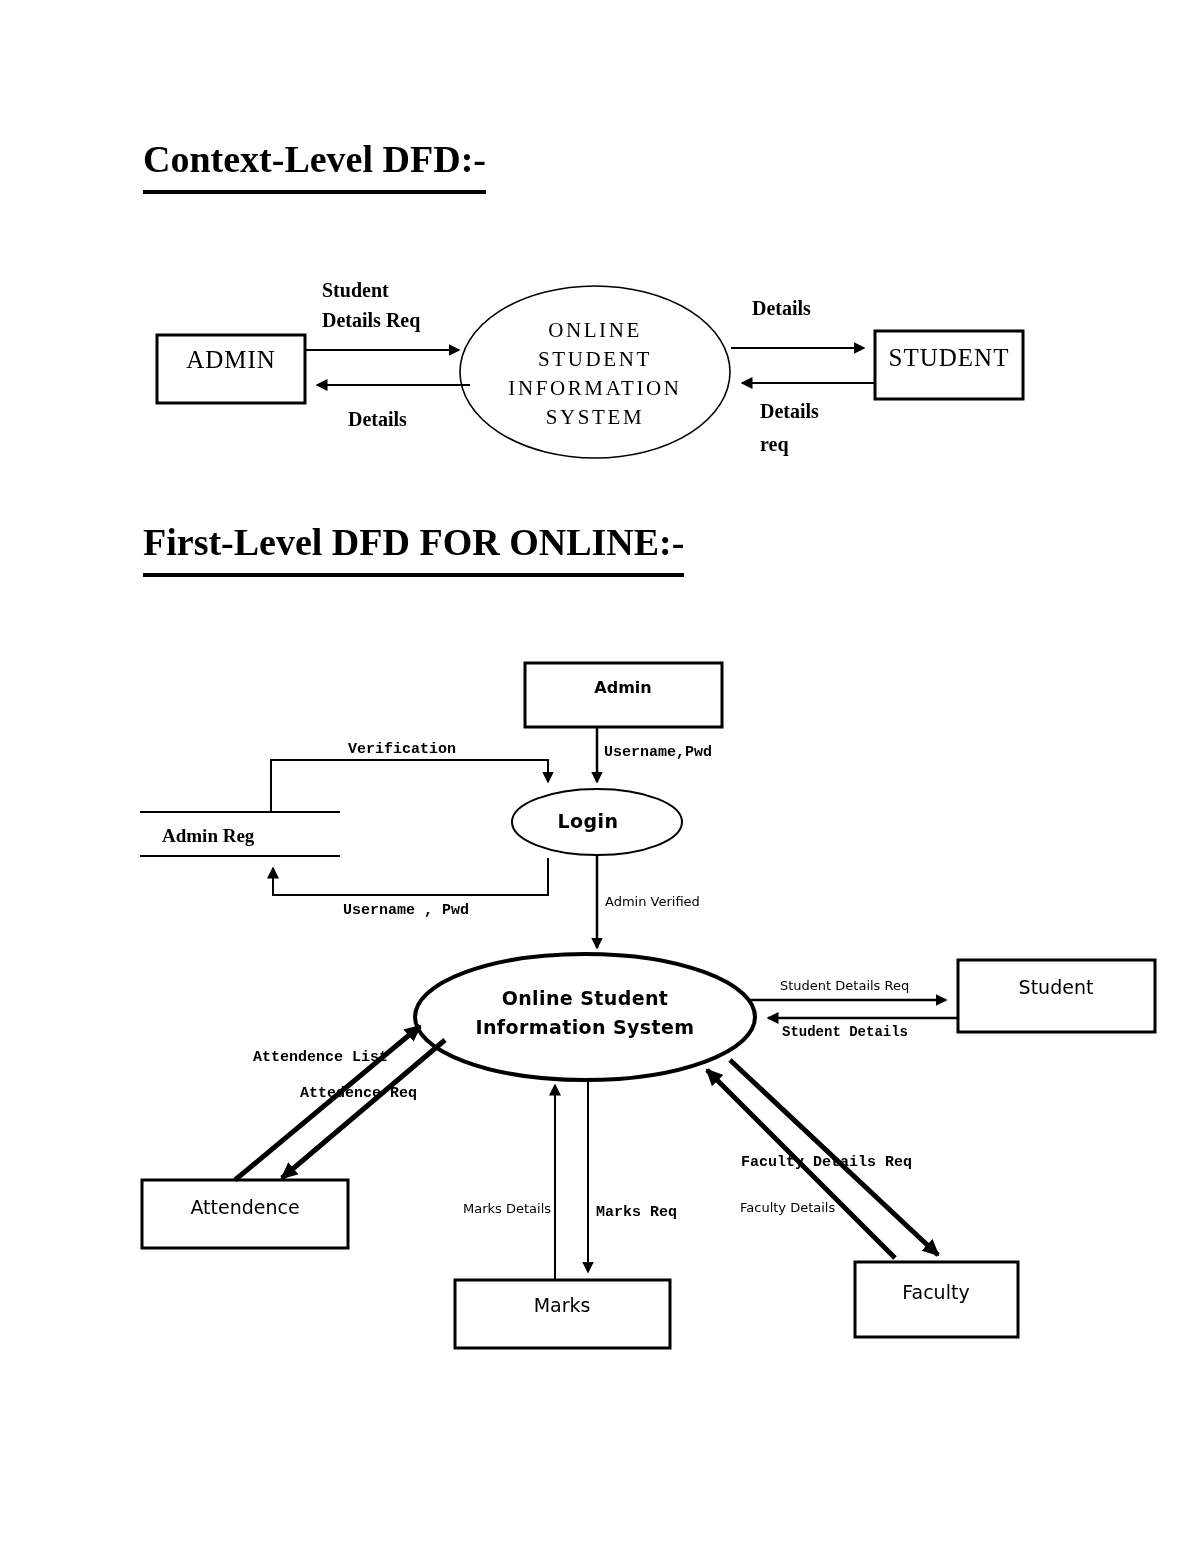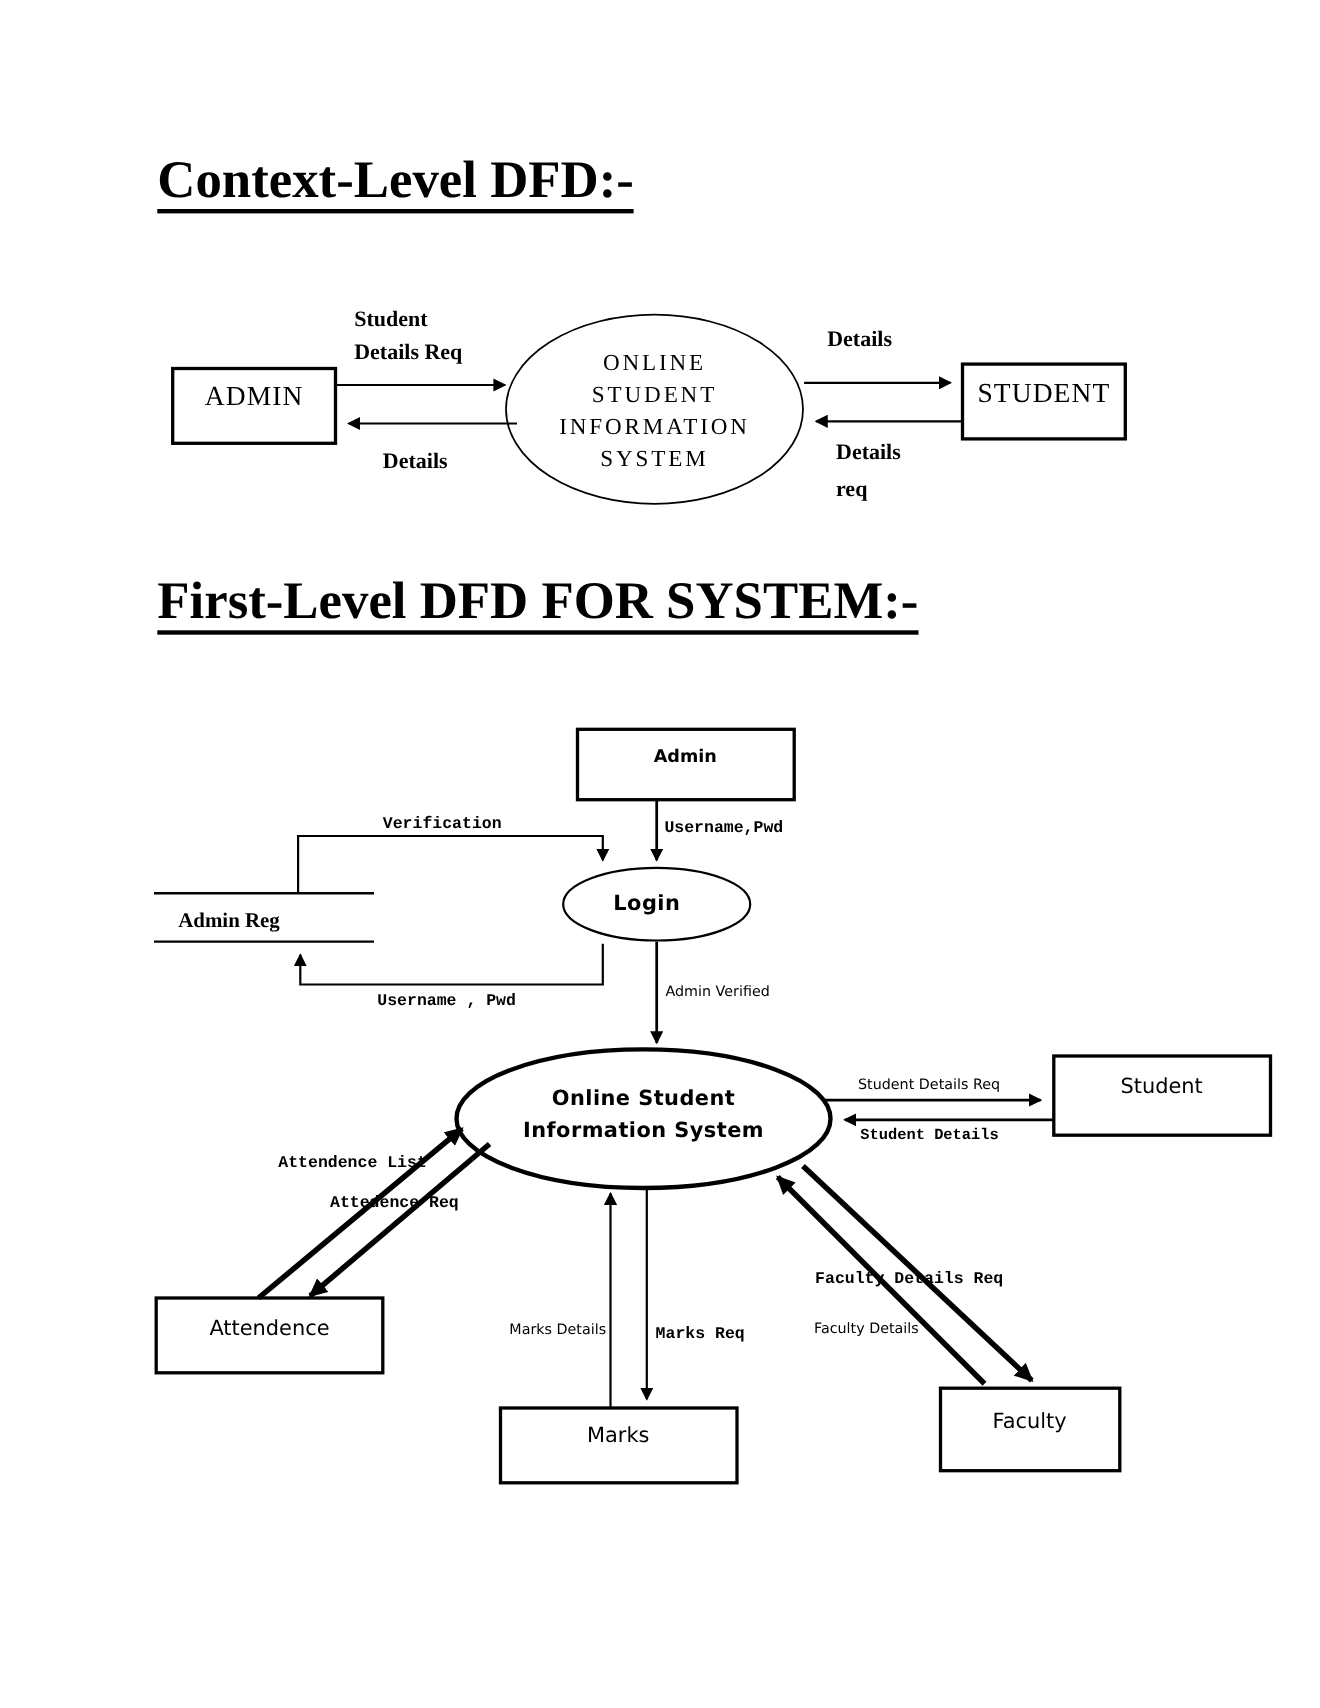--- a/index.html
+++ b/index.html
@@ -18,26 +18,26 @@
   .page {
     position: relative;
     width: 1200px;
     height: 1553px;
     background: #ffffff;
   }
   .heading {
     position: absolute;
     font-family: "Liberation Serif", serif;
     font-weight: bold;
-    font-size: 48px;
+    font-size: 38px;
     line-height: 1;
     color: #000;
     white-space: nowrap;
     border-bottom: 4px solid #000;
-    padding-bottom: 2px;
+    padding-bottom: 12px;
   }
   #heading-context { left: 143px; top: 140px; }
   #heading-first   { left: 143px; top: 523px; }
 
   svg.diagram {
     position: absolute;
     left: 0;
     top: 0;
     width: 1200px;
     height: 1553px;
@@ -136,21 +136,21 @@
     font-size: 19px;
   }
 </style>
 </head>
 <body>
 
 <div class="page">
 
   <div class="heading" id="heading-context">Context-Level DFD:-</div>
 
-  <div class="heading" id="heading-first">First-Level DFD FOR SYSTEM:-</div>
+  <div class="heading" id="heading-first">First-Level DFD FOR ONLINE:-</div>
 
   <svg class="diagram" viewBox="0 0 1200 1553">
     <defs>
       <marker id="ah-thin" markerWidth="9" markerHeight="9" refX="8" refY="4.5" orient="auto" markerUnits="userSpaceOnUse">
         <path d="M0,0 L9,4.5 L0,9 z" fill="#000"></path>
       </marker>
       <marker id="ah-med" markerWidth="12" markerHeight="12" refX="10.5" refY="6" orient="auto" markerUnits="userSpaceOnUse">
         <path d="M0,0 L12,6 L0,12 z" fill="#000"></path>
       </marker>
       <marker id="ah-thick" markerWidth="17" markerHeight="16" refX="15" refY="8" orient="auto" markerUnits="userSpaceOnUse">

